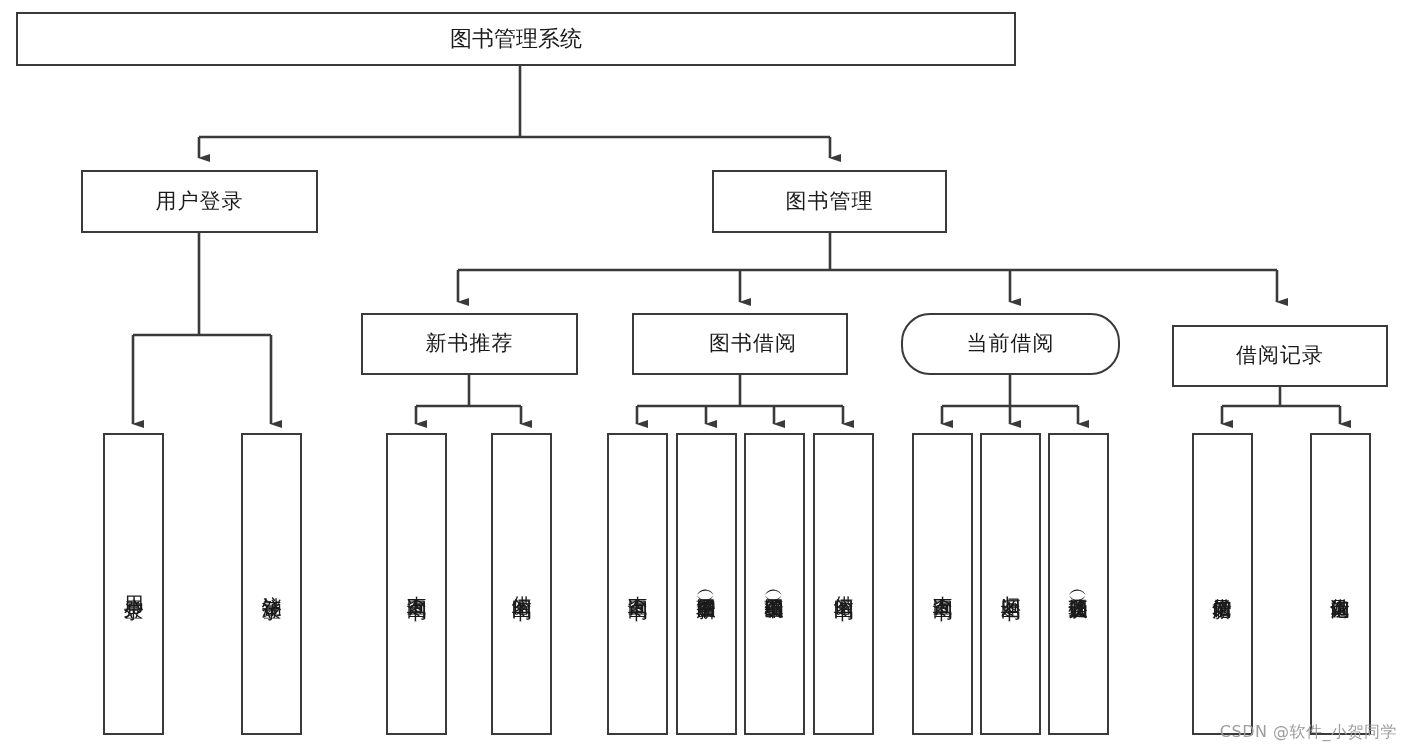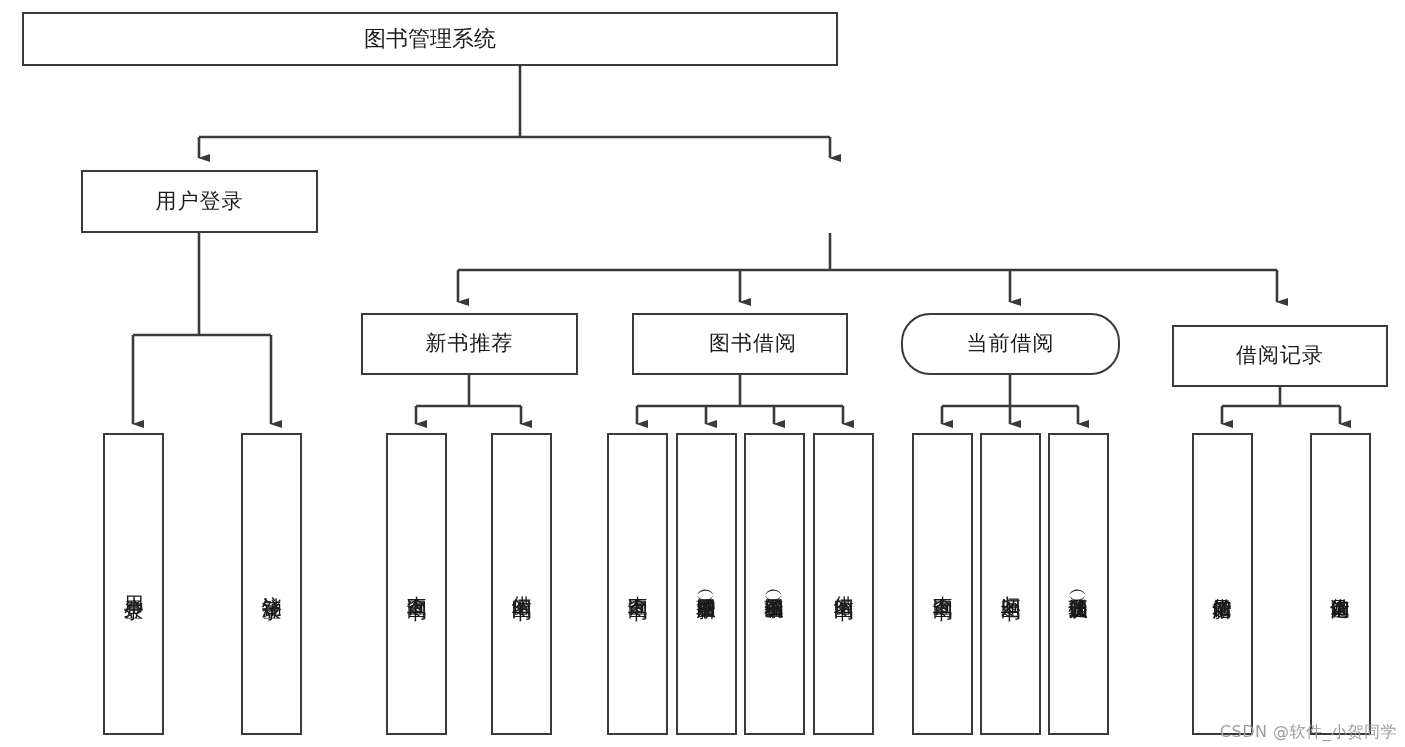--- a/index.html
+++ b/index.html
@@ -121,27 +121,30 @@
       <path d="M1010,406 L1010,424" marker-end="url(#arrow)"></path>
       <path d="M1078,406 L1078,424" marker-end="url(#arrow)"></path>
 
       <path d="M1280,375 L1280,406"></path>
       <path d="M1222,406 L1340,406"></path>
       <path d="M1222,406 L1222,424" marker-end="url(#arrow)"></path>
       <path d="M1340,406 L1340,424" marker-end="url(#arrow)"></path>
     </g>
   </svg>
 
-  <div class="node root" style="left:22px; top:12px; width:816px; height:54px;justify-content:center;">
+  <div class="node root" style="left:16px; top:12px; width:1000px; height:54px;justify-content:center;">
     <span>图书管理系统</span>
   </div>
 
   <div class="node h" style="left:81px; top:170px; width:237px; height:63px;">
     <span>用户登录</span>
   </div>
+  <div class="node h" style="left:712px; top:170px; width:235px; height:63px;">
+    <span>图书管理</span>
+  </div>
 
   <div class="node h" style="left:361px; top:313px; width:217px; height:62px;">
     <span>新书推荐</span>
   </div>
   <div class="node h" style="left:632px; top:313px; width:216px; height:62px;padding-left:26px;">
     <span>图书借阅</span>
   </div>
   <div class="node h" style="left:901px; top:313px; width:219px; height:62px;border-radius:29px;">
     <span>当前借阅</span>
   </div>

